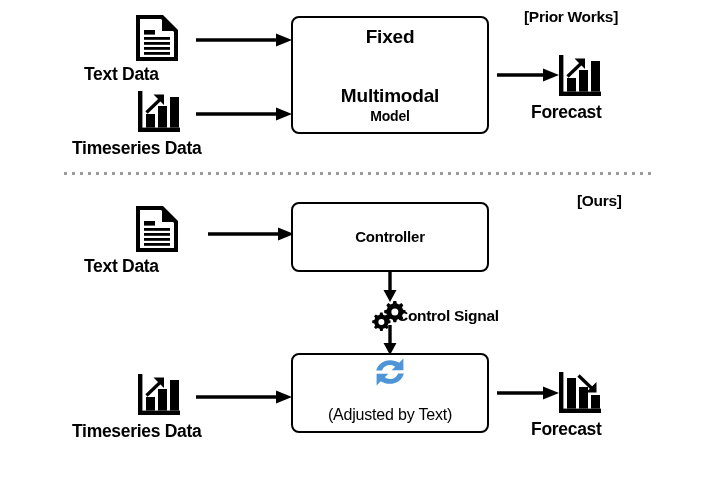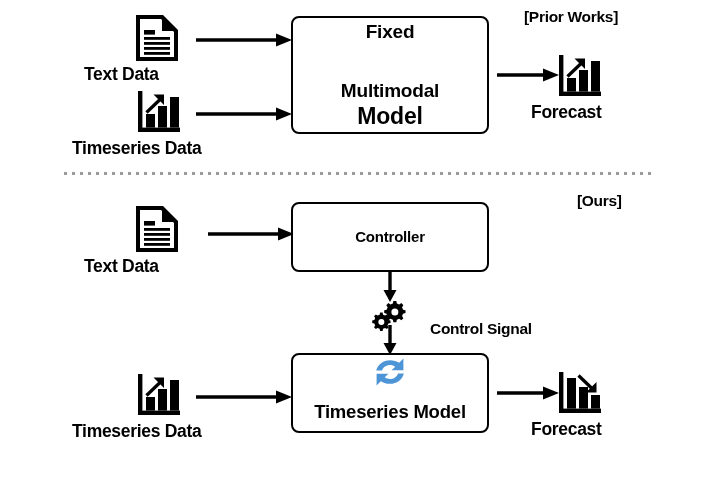--- a/index.html
+++ b/index.html
@@ -129,21 +129,21 @@
   <div class="arrow" style="left:196px; top:106px; width:100px; height:16px;">
     <svg width="100" height="16" viewBox="0 0 100 16">
       <line x1="0" y1="8" x2="82" y2="8" stroke="#000000" stroke-width="3.4"></line>
       <path d="M80 1.5 L96 8 L80 14.5 Z" fill="#000000"></path>
     </svg>
   </div>
 
   <div class="node-box" style="left:291px; top:16px; width:198px; height:118px;">
     <div class="node-title" style="font-size:19px;">Fixed</div>
     <div class="node-title" style="font-size:19px;margin-top:36px;">Multimodal</div>
-    <div class="node-title" style="font-size:23px;">Model</div>
+    <div class="node-title" style="font-size:14px;">Model</div>
   </div>
 
   <div class="arrow" style="left:497px; top:67px; width:66px; height:16px;">
     <svg width="66" height="16" viewBox="0 0 66 16">
       <line x1="0" y1="8" x2="48" y2="8" stroke="#000000" stroke-width="3.4"></line>
       <path d="M46 1.5 L62 8 L46 14.5 Z" fill="#000000"></path>
     </svg>
   </div>
 
   <div class="icon" style="left:556px; top:52px; width:48px; height:48px;">
@@ -203,21 +203,21 @@
 
         <path d="M24.4 1.0 l2.9 0 l0.55 2.45 l2.4 1.0 l2.1 -1.35 l2.05 2.05 l-1.35 2.1 l1.0 2.4 l2.45 0.55 l0 2.9 l-2.45 0.55 l-1.0 2.4 l1.35 2.1 l-2.05 2.05 l-2.1 -1.35 l-2.4 1.0 l-0.55 2.45 l-2.9 0 l-0.55 -2.45 l-2.4 -1.0 l-2.1 1.35 l-2.05 -2.05 l1.35 -2.1 l-1.0 -2.4 l-2.45 -0.55 l0 -2.9 l2.45 -0.55 l1.0 -2.4 l-1.35 -2.1 l2.05 -2.05 l2.1 1.35 l2.4 -1.0 Z"></path>
         <circle cx="25.85" cy="12.0" r="3.5" fill="#ffffff"></circle>
 
         <path d="M11.1 12.6 l2.5 0 l0.47 2.1 l2.05 0.86 l1.8 -1.16 l1.77 1.77 l-1.16 1.8 l0.86 2.05 l2.1 0.47 l0 2.5 l-2.1 0.47 l-0.86 2.05 l1.16 1.8 l-1.77 1.77 l-1.8 -1.16 l-2.05 0.86 l-0.47 2.1 l-2.5 0 l-0.47 -2.1 l-2.05 -0.86 l-1.8 1.16 l-1.77 -1.77 l1.16 -1.8 l-0.86 -2.05 l-2.1 -0.47 l0 -2.5 l2.1 -0.47 l0.86 -2.05 l-1.16 -1.8 l1.77 -1.77 l1.8 1.16 l2.05 -0.86 Z"></path>
         <circle cx="12.35" cy="22.0" r="3.0" fill="#ffffff"></circle>
       </g>
     </svg>
   </div>
 
-  <div class="inline-label" style="left:430px; top:307px;margin-top:13px;">Control Signal</div>
+  <div class="inline-label" style="left:397px; top:307px;">Control Signal</div>
 
   <div class="arrow" style="left:382px; top:325px; width:16px; height:30px;">
     <svg width="16" height="30" viewBox="0 0 16 30">
       <line x1="8" y1="0" x2="8" y2="20" stroke="#000000" stroke-width="3.4"></line>
       <path d="M1.5 18 L8 30 L14.5 18 Z" fill="#000000"></path>
     </svg>
   </div>
 
   <div class="icon" style="left:135px; top:371px; width:48px; height:48px;">
     <svg width="48" height="48" viewBox="0 0 48 48">
@@ -234,21 +234,21 @@
   <div class="caption" style="left:72px; top:421px; font-size:17.5px;">Timeseries Data</div>
 
   <div class="arrow" style="left:196px; top:389px; width:100px; height:16px;">
     <svg width="100" height="16" viewBox="0 0 100 16">
       <line x1="0" y1="8" x2="82" y2="8" stroke="#000000" stroke-width="3.4"></line>
       <path d="M80 1.5 L96 8 L80 14.5 Z" fill="#000000"></path>
     </svg>
   </div>
 
   <div class="node-box" style="left:291px; top:353px; width:198px; height:80px; justify-content:flex-end; padding-bottom:7px;">
-    <div class="node-title" style="font-size:18.5px;">Timeseries Model</div>
+    <div class="node-sub" style="font-size:16px; margin-top:1px;">(Adjusted by Text)</div>
   </div>
 
   <div class="icon" style="left:372px; top:356px; width:36px; height:32px;">
     <svg width="36" height="32" viewBox="0 0 36 32">
       <g fill="#4d95d6">
 
         <path d="M18 4.2
                  C 11.2 4.2 5.6 8.6 4.2 14.6
                  L 10.0 14.6
                  C 11.1 11.2 14.2 9.0 18 9.0

